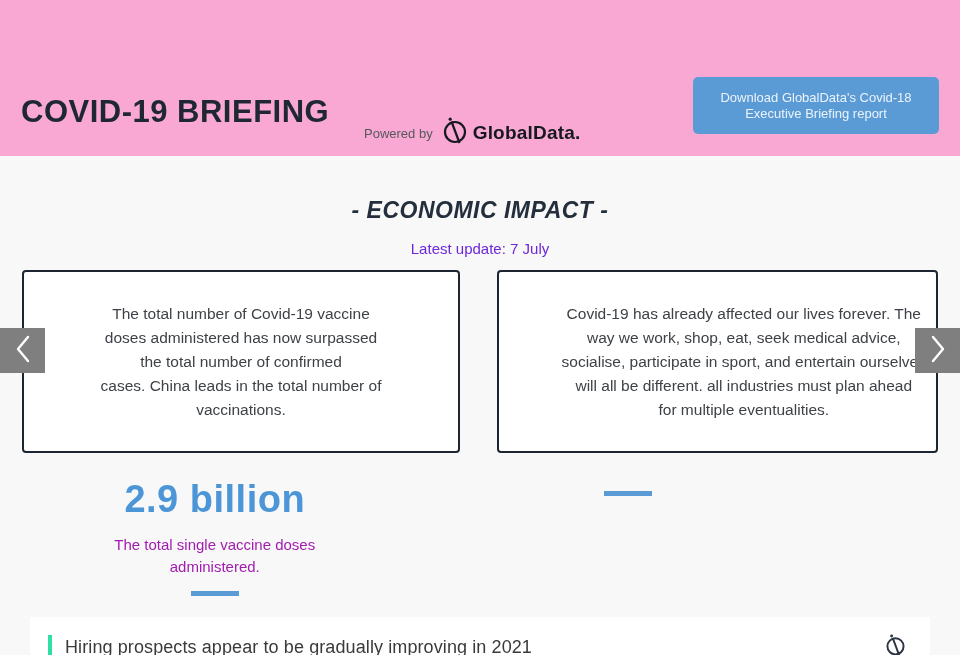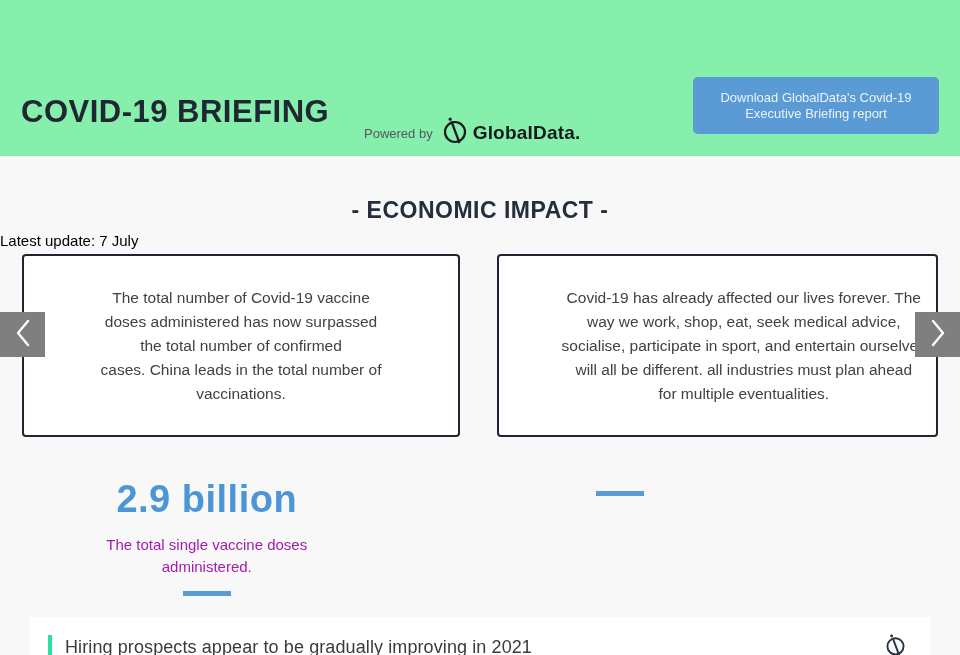--- a/index.html
+++ b/index.html
@@ -9,21 +9,21 @@
     --pagegray:#f8f8f9;
   }
   *{box-sizing:border-box;}
   html,body{margin:0;padding:0;}
   body{
     width:960px;height:655px;overflow:hidden;position:relative;
     background:#fff;font-family:"Liberation Sans",sans-serif;
     -webkit-font-smoothing:antialiased;
   }
   
-  .header{position:relative;height:156px;background:#86efac;}
+  .header{position:relative;height:156px;background:#f9a8d4;}
   .page-title{
     position:absolute;left:21px;top:94px;margin:0;
     font-size:31px;font-weight:bold;letter-spacing:.5px;color:var(--navy);
   }
   .powered{
     position:absolute;left:364px;top:99px;height:28px;
     display:flex;align-items:center;gap:9px;margin-top:20px;
   }
   .powered-label{font-size:13px;color:#55585c;}
   .brand{display:flex;align-items:center;gap:5px;}
@@ -31,47 +31,47 @@
   .logo-mark{display:inline-block;}
   .dl-btn{
     position:absolute;left:693px;top:77px;width:246px;height:57px;
     background:var(--accent);border:none;border-radius:5px;cursor:pointer;
     color:#eaf3fc;font-size:13px;line-height:16px;
     font-family:"Liberation Sans",sans-serif;white-space:pre-line;text-align:center;
   }
   
   .main{position:absolute;left:0;top:156px;width:960px;height:499px;background:var(--pagegray);}
   .section-heading{
-    margin:41px 0 8px;text-align:center;
-    font-size:23px;font-weight:bold;letter-spacing:.5px;color:#242e3c;
+    margin:41px 0 16px;text-align:center;
+    font-size:23px;font-weight:bold;letter-spacing:.5px;color:#242e3c;font-style:italic;
   }
   .section-sub{
-    margin:7px 0 12px;text-align:left;font-size:15px;color:#000000;
+    margin:7px 0 12px;text-align:center;font-size:15px;color:#6d28d9;
   }
   
-  .carousel{position:absolute;left:0;top:98px;width:936px;height:183px;}
+  .carousel{position:absolute;left:0;top:114px;width:936px;height:183px;}
   .card{
     position:absolute;top:0;height:183px;background:#fff;
     border:2px solid #1c2531;border-radius:4px;
     display:flex;align-items:center;justify-content:center;
   }
   .card-left{left:22px;width:438px;}
   .card-right{left:497px;width:441px;justify-content:flex-end;}
   .card-text{
     font-size:15.5px;line-height:24px;color:#3e4247;text-align:center;
     white-space:pre-line;padding:0 10px;
   }
   .nav-arrow{
     position:absolute;top:58px;width:45px;height:45px;background:#7f7f7f;
     border:none;padding:0;cursor:pointer;display:flex;align-items:center;justify-content:center;
   }
   .nav-prev{left:0;}
   .nav-next{left:915px;}
   
-  .stats{position:absolute;left:0;top:322px;width:827px;display:flex;}
+  .stats{position:absolute;left:8px;top:322px;width:827px;display:flex;}
   .stat{width:480px;text-align:center;}
   .stat-value{
     margin:0;font-size:38px;font-weight:bold;color:#4c96d8;letter-spacing:.5px;
   }
   .stat-caption{
     margin:13px 0 0;font-size:15px;line-height:22px;color:#a21caf;white-space:pre-line;
   }
   .stat-bar{width:48px;height:5px;background:var(--accent);margin:13px auto 0;}
   
   .article-card{
@@ -99,21 +99,21 @@
         <svg width="26" height="28" viewBox="0 0 26 28" fill="none">
           <circle cx="13" cy="15" r="10" stroke="#15191f" stroke-width="2.2"></circle>
           <line x1="9.5" y1="4.5" x2="17.5" y2="26" stroke="#15191f" stroke-width="2.2"></line>
           <circle cx="8.2" cy="2.2" r="1.6" fill="#15191f"></circle>
         </svg>
       </span>
       <span class="brand-name">GlobalData.</span>
     </span>
   </div>
 
-  <button class="dl-btn">Download GlobalData's Covid-19
+  <button class="dl-btn">Download GlobalData's Covid-18
 Executive Briefing report</button>
 </div>
 
 <div class="main">
   <h2 class="section-heading">- ECONOMIC IMPACT -</h2>
   <p class="section-sub">Latest update: 7 July</p>
 
   <div class="carousel">
     <div class="card card-left">
       <p class="card-text">The total number of Covid-19 vaccine

